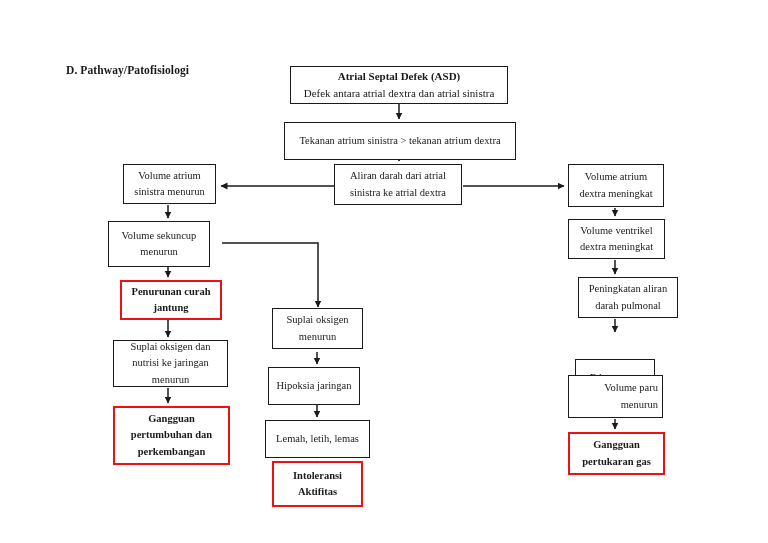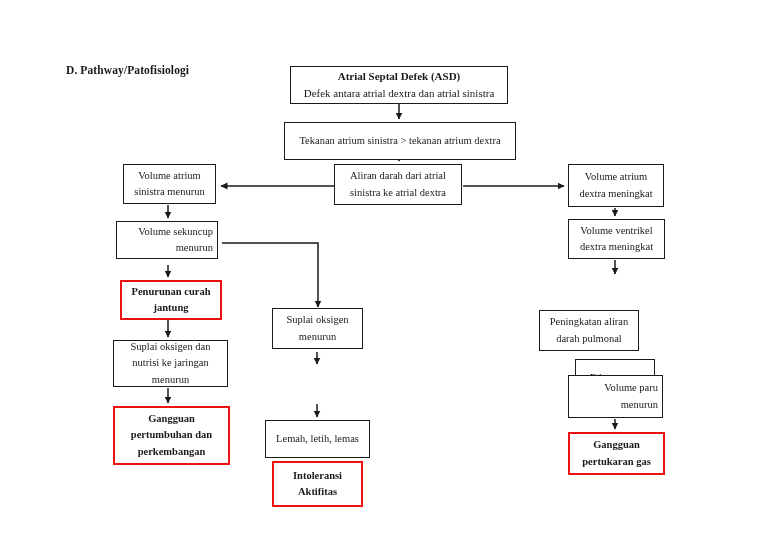--- a/index.html
+++ b/index.html
@@ -34,30 +34,30 @@
   .flow-box .title{font-weight:bold;font-size:11px;display:block;}
   .flow-box .subtitle{font-weight:normal;font-size:11px;display:block;}
   #connectors{position:absolute;left:0;top:0;z-index:1;}
 
   
   #n-asd            {left:290px;top:66px;  width:218px;height:37px;}
   #n-tekanan        {left:284px;top:122px; width:232px;height:25px;}
   #n-aliran         {left:334px;top:164px; width:128px;height:41px;}
   #n-vol-atr-sin    {left:123px;top:164px; width:93px; height:40px;}
   #n-vol-atr-dex    {left:568px;top:164px; width:96px; height:43px;}
-  #n-sekuncup       {left:116px;top:221px; width:102px;height:38px;text-align:right;}
+  #n-sekuncup       {left:108px;top:221px; width:102px;height:46px;}
   #n-penurunan      {left:120px;top:280px; width:102px;height:39px;}
   #n-suplai-nutrisi {left:113px;top:340px; width:115px;height:47px;}
   #n-gangguan-tumbuh{left:113px;top:406px; width:117px;height:59px;}
   #n-suplai-oksigen {left:272px;top:308px; width:91px; height:41px;}
   #n-hipoksia       {left:268px;top:367px; width:92px; height:36px;}
   #n-lemah          {left:265px;top:420px; width:105px;height:26px;}
   #n-intoleransi    {left:272px;top:461px; width:91px; height:46px;}
   #n-vol-ventrikel  {left:568px;top:219px; width:97px; height:40px;}
-  #n-peningkatan    {left:539px;top:277px; width:100px;height:41px;margin-top:33px;}
+  #n-peningkatan    {left:578px;top:277px; width:100px;height:41px;}
   #n-edema          {left:575px;top:335px; width:80px; height:26px;margin-top:24px;}
   #n-vol-paru       {left:568px;top:375px; width:95px; height:43px;text-align:right;}
   #n-gangguan-gas   {left:568px;top:432px; width:97px; height:43px;}
 </style>
 </head>
 <body>
 
 <div id="page">
 
   <div id="heading">D. Pathway/Patofisiologi</div>
@@ -107,20 +107,21 @@
   <div class="flow-box" id="n-sekuncup">Volume sekuncup menurun</div>
 
   <div class="flow-box red" id="n-penurunan">Penurunan curah jantung</div>
 
   <div class="flow-box" id="n-suplai-nutrisi">Suplai oksigen dan nutrisi ke jaringan menurun</div>
 
   <div class="flow-box red" id="n-gangguan-tumbuh">Gangguan pertumbuhan dan perkembangan</div>
 
   <div class="flow-box" id="n-suplai-oksigen">Suplai oksigen menurun</div>
 
+  <div class="flow-box" id="n-hipoksia">Hipoksia jaringan</div>
 
   <div class="flow-box" id="n-lemah">Lemah, letih, lemas</div>
 
   <div class="flow-box" id="n-vol-ventrikel">Volume ventrikel dextra meningkat</div>
 
   <div class="flow-box red" id="n-intoleransi">Intoleransi Aktifitas</div>
 
   <div class="flow-box" id="n-peningkatan">Peningkatan aliran darah pulmonal</div>
 
   <div class="flow-box" id="n-edema">Edema paru</div>

